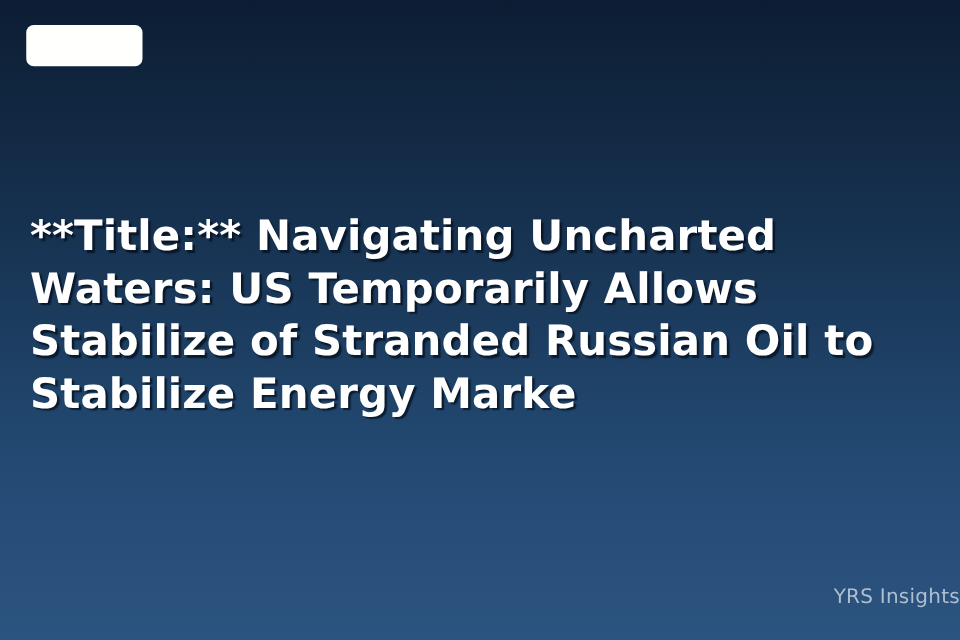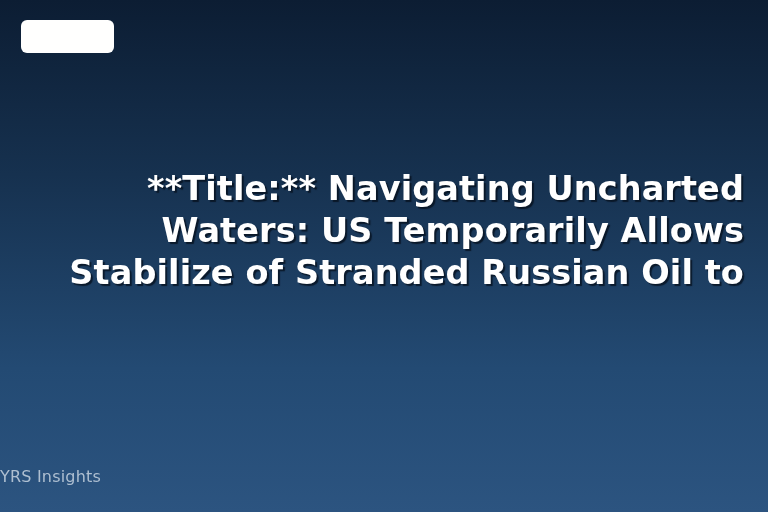--- a/index.html
+++ b/index.html
@@ -34,42 +34,42 @@
     border-radius: 6px;
   }
 
   
   #title-block {
     position: absolute;
     left: 0;
     right: 0;
     top: 168px;
     padding: 0 24px;
-    text-align: right;
+    text-align: left;
   }
 
   .title-line {
     display: block;
     font-family: "DejaVu Sans", sans-serif;
     font-size: 33.5px;
     font-weight: bold;
     line-height: 42px;
     letter-spacing: 0.1px;
     color: #ffffff;
     text-shadow: 2px 2px 1px rgba(4, 12, 24, 0.72);
     white-space: nowrap;
   }
 
   
   #footer {
     position: absolute;
     left: 0;
     right: 0;
     top: 467px;
-    text-align: left;
+    text-align: right;
   }
 
   #footer-label {
     font-family: "DejaVu Sans", sans-serif;
     font-size: 16px;
     font-weight: normal;
     color: #aebfd1;
     letter-spacing: 0.2px;
   }
 </style>
@@ -77,19 +77,20 @@
 <body>
 
 <div id="slide">
 
   <div id="logo-placeholder"></div>
 
   <div id="title-block">
     <span class="title-line">**Title:** Navigating Uncharted</span>
     <span class="title-line">Waters: US Temporarily Allows</span>
     <span class="title-line">Stabilize of Stranded Russian Oil to</span>
+    <span class="title-line">Stabilize Energy Marke</span>
   </div>
 
   <div id="footer">
     <span id="footer-label">YRS Insights</span>
   </div>
 
 </div>
 
 </body></html>

